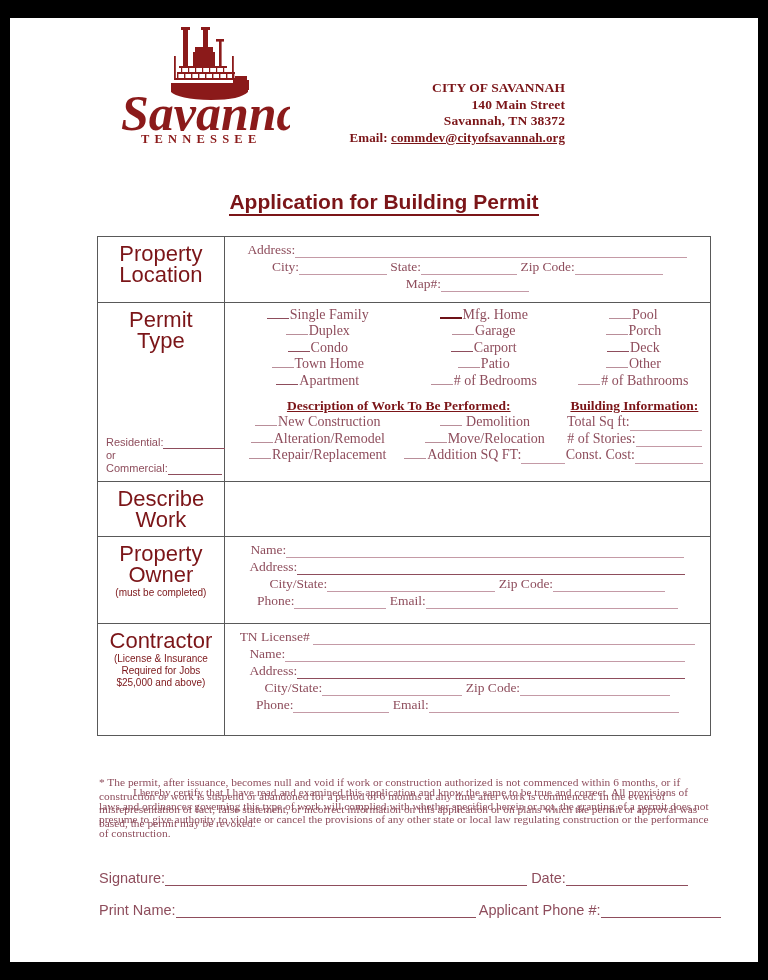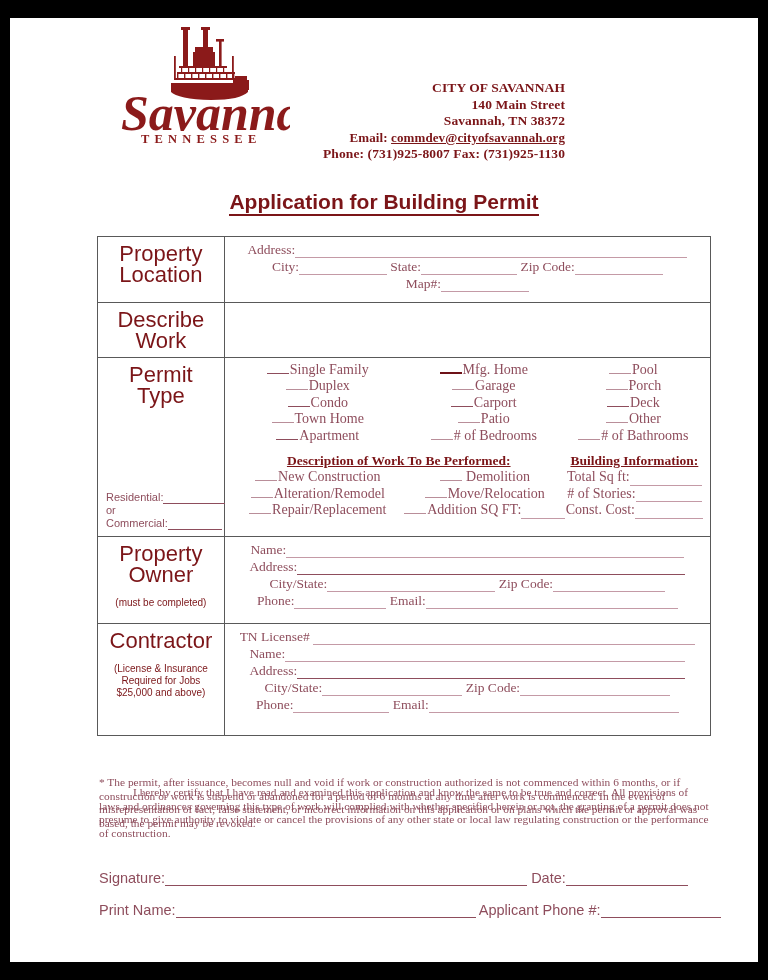--- a/index.html
+++ b/index.html
@@ -90,21 +90,21 @@
     font-size: 22px;
     color: #7B1518;
     line-height: 21px;
     font-weight: normal;
   }
   .lbl-cell .small {
     font-family: "Liberation Sans", sans-serif;
     font-size: 10px;
     color: #7B1518;
     line-height: 12px;
-    margin-top: 12px;
+    margin-top: 2px;
   }
   .body-cell {
     padding: 4px 7px 5px 7px !important;
     color: #8E4D5C;
     text-align: center;
   }
 
   
   .fl {
     display: inline-block;
@@ -267,21 +267,20 @@
     </div>
 
     <div class="agency-block">
       <div class="ln">CITY OF SAVANNAH</div>
       <div class="ln">140 Main Street</div>
       <div class="ln">Savannah, TN 38372</div>
       <div class="ln email-line">
         <span>Email:</span>
         <span class="email-addr">commdev@cityofsavannah.org</span>
       </div>
-      <div class="ln phone-line">Phone: (731)925-8007  Fax: (731)925-1130</div>
     </div>
 
     <div class="form-title">
       <span>Application for Building Permit</span>
     </div>
   </div>
 
   <table class="form-table">
     <tbody>
 
@@ -296,28 +295,20 @@
           </div>
           <div class="frow">
             <span>City:</span><span class="fl" style="width:88px"></span>
             <span>State:</span><span class="fl" style="width:96px"></span>
             <span>Zip Code:</span><span class="fl" style="width:88px"></span>
           </div>
           <div class="frow">
             <span>Map#:</span><span class="fl" style="width:88px"></span>
           </div>
         </td>
-      </tr>
-
-      <tr>
-        <td class="lbl-cell" style="height:55px">
-          <div class="big">Describe</div>
-          <div class="big">Work</div>
-        </td>
-        <td class="body-cell"></td>
       </tr>
 
       <tr>
         <td class="lbl-cell" style="height:179px">
           <div class="big">Permit</div>
           <div class="big">Type</div>
           <div class="res-com">
             <div>
               <span>Residential:</span><span class="fl" style="width:62px"></span>
             </div>
@@ -367,20 +358,28 @@
 
             <div class="ck"><span class="blank lt"></span><span>Repair/Replacement</span></div>
             <div class="ck"><span class="blank lt"></span><span>Addition SQ FT:</span><span class="fl" style="width:44px"></span></div>
             <div class="ck"><span>Const. Cost:</span><span class="fl" style="width:68px"></span></div>
           </div>
 
         </td>
       </tr>
 
       <tr>
+        <td class="lbl-cell" style="height:55px">
+          <div class="big">Describe</div>
+          <div class="big">Work</div>
+        </td>
+        <td class="body-cell"></td>
+      </tr>
+
+      <tr>
         <td class="lbl-cell" style="height:87px">
           <div class="big">Property</div>
           <div class="big">Owner</div>
           <div class="small">(must be completed)</div>
         </td>
         <td class="body-cell">
           <div class="frow">
             <span>Name:</span><span class="fl" style="width:398px"></span>
           </div>
           <div class="frow">

